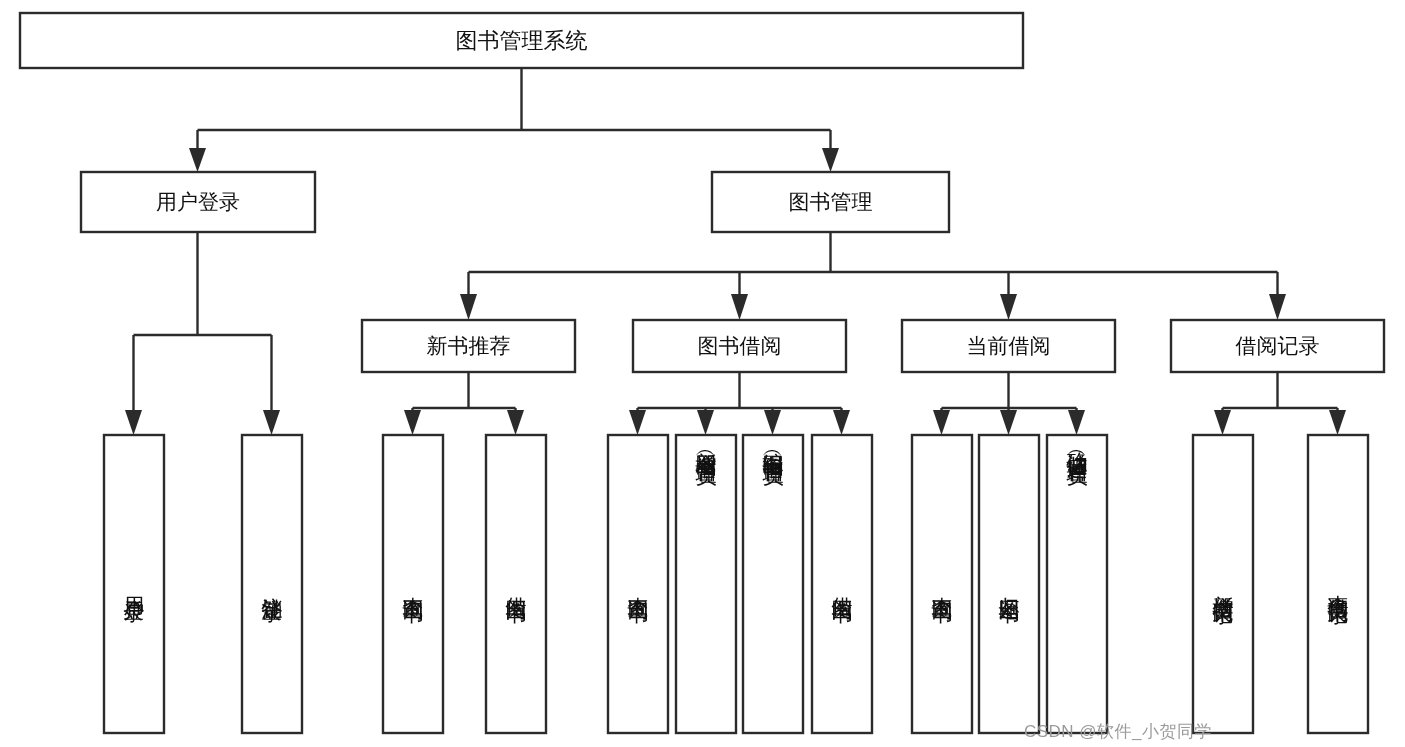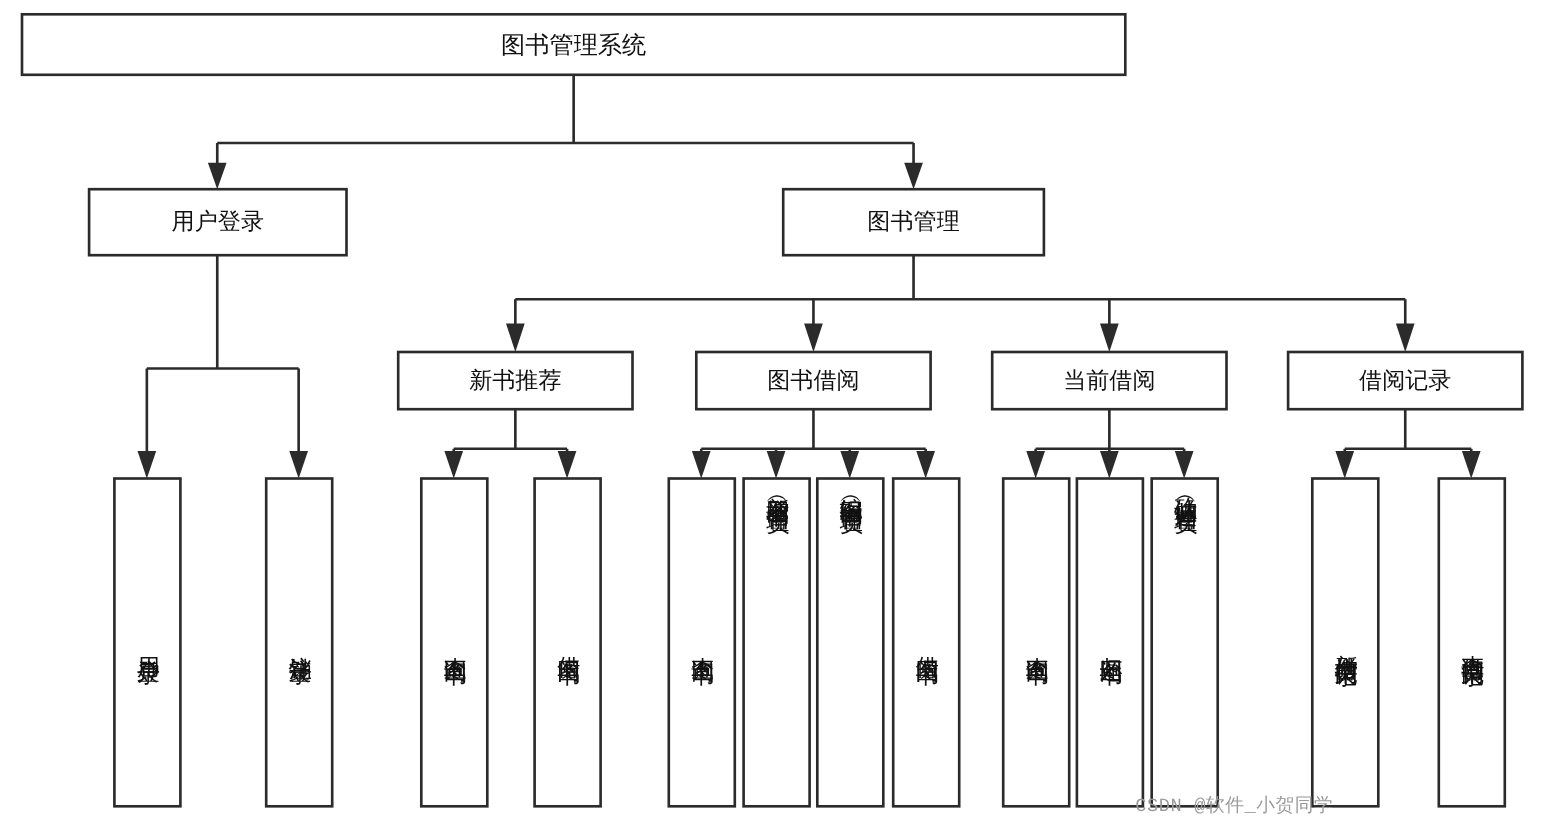--- a/index.html
+++ b/index.html
@@ -72,21 +72,21 @@
     line-height: 1.05;
     color: #111111;
     letter-spacing: 2px;
     white-space: nowrap;
     text-align: center;
   }
   #watermark {
     position: absolute;
     right: 6px;
     bottom: 4px;
-    font-family: Liberation Mono, monospace;
+    font-family: Liberation Sans, sans-serif;
     font-size: 17px;
     color: #9a9a9a;
     letter-spacing: 0.5px;
     white-space: nowrap;
   }
 </style>
 </head>
 <body>
 
 <div id="diagram-root">

